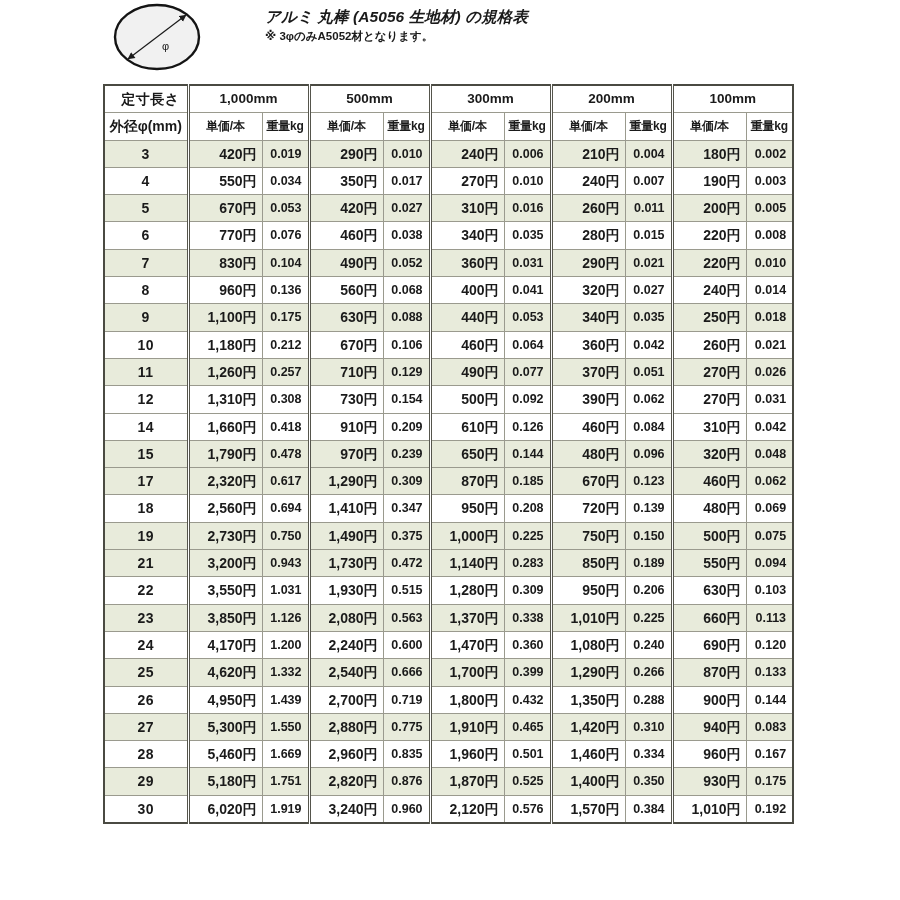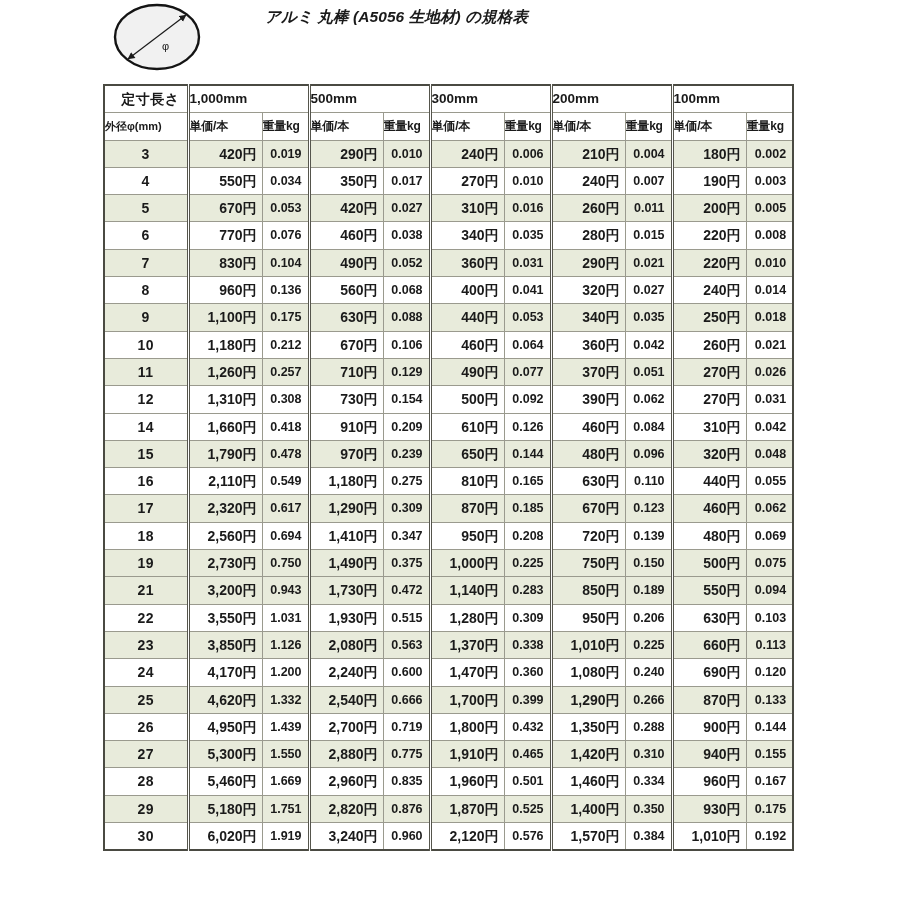--- a/index.html
+++ b/index.html
@@ -100,36 +100,36 @@
   
   .grp-start { border-left: 3px double #55554c !important; }
 
   
   col.c-dia   { width: 84px; }
   col.c-price { width: 74px; }
   col.c-wt    { width: 47px; }
 
   thead th {
     background: #ffffff;
-    text-align: left;
+    text-align: center;
     font-size: 13px;
     height: 25px;
     line-height: 25px;
   }
 
   thead th.len-label {
     text-align: right;
     padding-right: 7px;
     font-size: 14px;
     letter-spacing: 0.5px;
     margin-left: 7px;
   }
   thead th.dia-label {
-    text-align: left;
-    font-size: 11px;
+    text-align: center;
+    font-size: 14px;
     letter-spacing: 0px;
   }
   thead th.grouphead {
     font-size: 13.5px;
     font-weight: 700;
     letter-spacing: 0px;
   }
   thead th.subhead {
     font-size: 12px;
     font-weight: 700;
@@ -176,20 +176,21 @@
           </marker>
         </defs>
         <ellipse cx="62" cy="35" rx="42" ry="32" fill="#f1f1f1" stroke="#141414" stroke-width="2.4"></ellipse>
         <line x1="33" y1="57" x2="91" y2="13" stroke="#1a1a1a" stroke-width="1.2" marker-start="url(#arrTail)" marker-end="url(#arrHead)"></line>
         <text x="67" y="48" font-family="Liberation Sans, sans-serif" font-size="11" fill="#1a1a1a">φ</text>
       </svg>
     </div>
 
     <div class="titles">
       <div class="title-line1">アルミ 丸棒 (A5056 生地材) の規格表</div>
+      <div class="title-note">※ 3φのみA5052材となります。</div>
     </div>
 
   </div>
 
   <div class="table-wrap">
     <table class="spec">
       <colgroup>
         <col class="c-dia">
         <col class="c-price">
           <col class="c-wt">
@@ -375,33 +376,20 @@
             <td class="wt">0.478</td>
             <td class="price grp-start">970円</td>
             <td class="wt">0.239</td>
             <td class="price grp-start">650円</td>
             <td class="wt">0.144</td>
             <td class="price grp-start">480円</td>
             <td class="wt">0.096</td>
             <td class="price grp-start">320円</td>
             <td class="wt">0.048</td>
           </tr>
-          <tr class="plain">
-            <td class="dia">16</td>
-            <td class="price grp-start">2,110円</td>
-            <td class="wt">0.549</td>
-            <td class="price grp-start">1,180円</td>
-            <td class="wt">0.275</td>
-            <td class="price grp-start">810円</td>
-            <td class="wt">0.165</td>
-            <td class="price grp-start">630円</td>
-            <td class="wt">0.110</td>
-            <td class="price grp-start">440円</td>
-            <td class="wt">0.055</td>
-          </tr>
           <tr class="tint">
             <td class="dia">17</td>
             <td class="price grp-start">2,320円</td>
             <td class="wt">0.617</td>
             <td class="price grp-start">1,290円</td>
             <td class="wt">0.309</td>
             <td class="price grp-start">870円</td>
             <td class="wt">0.185</td>
             <td class="price grp-start">670円</td>
             <td class="wt">0.123</td>
@@ -516,21 +504,21 @@
             <td class="dia">27</td>
             <td class="price grp-start">5,300円</td>
             <td class="wt">1.550</td>
             <td class="price grp-start">2,880円</td>
             <td class="wt">0.775</td>
             <td class="price grp-start">1,910円</td>
             <td class="wt">0.465</td>
             <td class="price grp-start">1,420円</td>
             <td class="wt">0.310</td>
             <td class="price grp-start">940円</td>
-            <td class="wt">0.155</td>
+            <td class="wt">0.083</td>
           </tr>
           <tr class="plain">
             <td class="dia">28</td>
             <td class="price grp-start">5,460円</td>
             <td class="wt">1.669</td>
             <td class="price grp-start">2,960円</td>
             <td class="wt">0.835</td>
             <td class="price grp-start">1,960円</td>
             <td class="wt">0.501</td>
             <td class="price grp-start">1,460円</td>

